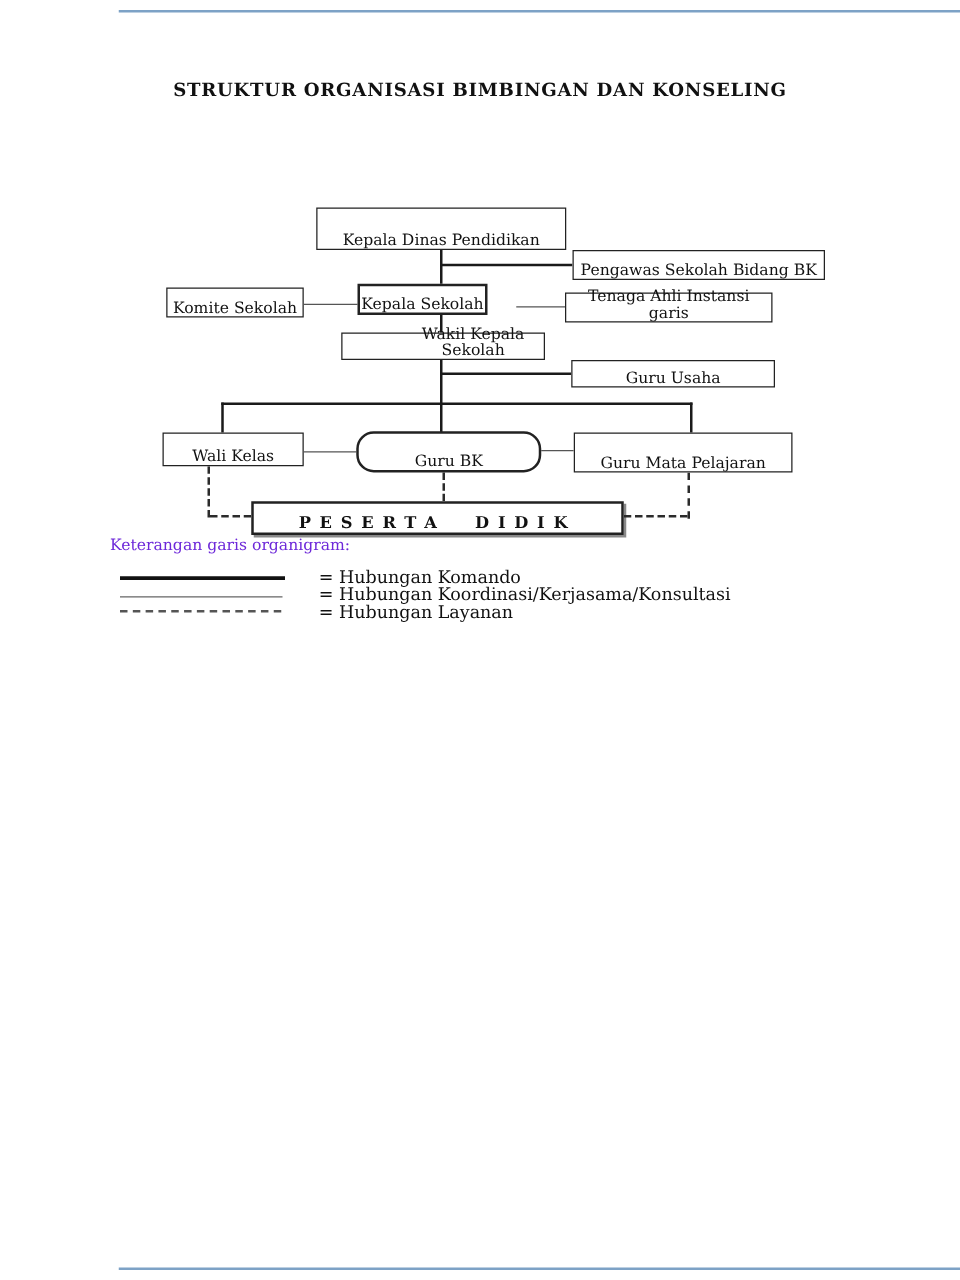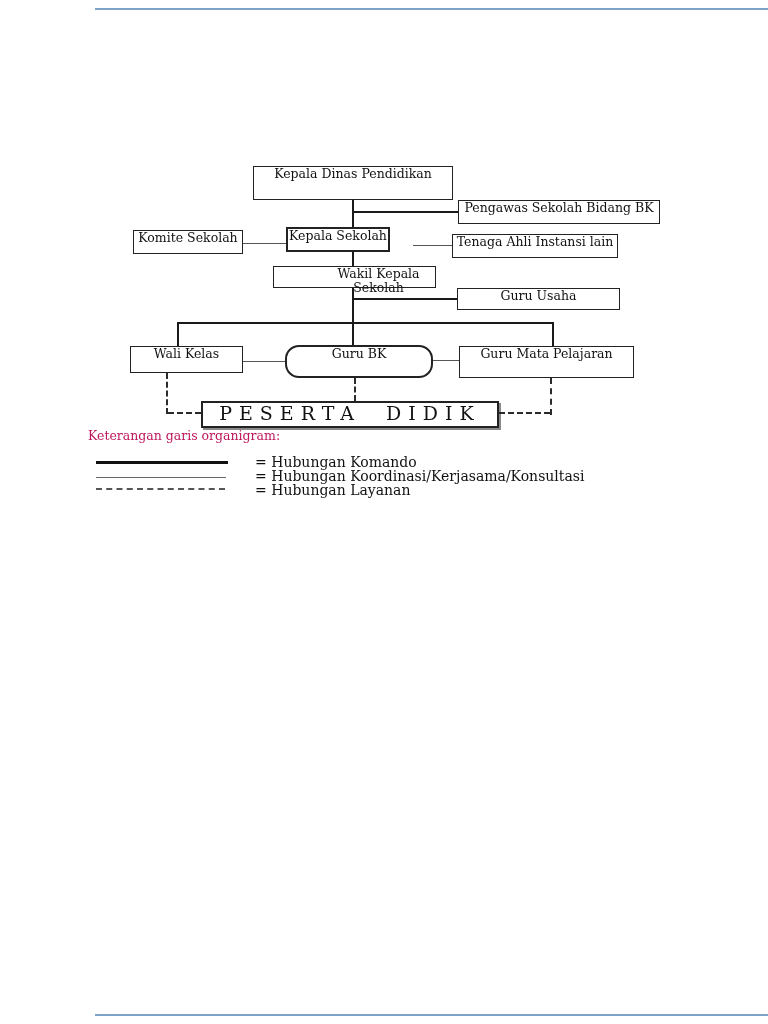--- a/index.html
+++ b/index.html
@@ -6,44 +6,45 @@
   body{
     width:768px;height:1024px;position:relative;background:#ffffff;
     font-family:"DejaVu Serif","Liberation Serif",serif;color:#1a1a1a;
     overflow:hidden;
   }
   .page-divider{position:absolute;height:2px;background:#7da2c6;}
   .title-wrap{position:absolute;left:0;top:66px;width:768px;text-align:center;}
   .title-line{font-weight:bold;font-size:14.5px;letter-spacing:0.6px;line-height:1.0;margin:0 0 14px 0;color:#111;}
   .node{
     position:absolute;box-sizing:border-box;border:1px solid #222;background:#fff;
-    display:flex;align-items:flex-start;justify-content:center;
+    display:flex;align-items:flex-end;justify-content:center;
     font-size:12.5px;text-align:center;line-height:1.1;color:#111;
     z-index:2;
   }
   .node.thick{border-width:2px;}
   .line{position:absolute;background:#1a1a1a;z-index:1;}
   .line.thin{background:#555;}
   .dash-v{position:absolute;width:0;border-left:2px dashed #2b2b2b;z-index:1;}
   .dash-h{position:absolute;height:0;border-top:2px dashed #2b2b2b;z-index:1;}
-  .peserta{letter-spacing:7px;word-spacing:12px;font-size:19px;
-    box-shadow:2px 2px 0 rgba(40,40,40,0.55);}
-  .keterangan{position:absolute;left:88px;top:428px;font-size:12.5px;color:#be185d;}
+  .peserta{letter-spacing:7px;word-spacing:12px;font-size:13px;
+    box-shadow:2px 2px 0 rgba(40,40,40,0.55);font-weight:bold;}
+  .keterangan{position:absolute;left:88px;top:428px;font-size:12.5px;color:#6d28d9;}
   .legend-label{position:absolute;left:255px;font-size:14px;color:#111;white-space:nowrap;}
   .legend-line-thick{position:absolute;left:96px;top:461px;width:132px;height:3px;background:#111;}
   .legend-line-thin{position:absolute;left:96px;top:477px;width:130px;height:1px;background:#666;}
   .legend-line-dashed{position:absolute;left:96px;top:488px;width:129px;height:0;border-top:2px dashed #555;}
 </style>
 </head>
 <body>
 
 <div class="page-divider" style="left:95px;top:8px;width:673px;"></div>
 <div class="page-divider" style="left:95px;top:1014px;width:673px;"></div>
 
 <div class="title-wrap">
+  <div class="title-line">STRUKTUR ORGANISASI BIMBINGAN DAN KONSELING</div>
 </div>
 
 <div class="line" style="left:352px;top:199px;width:2px;height:29px;"></div>
 <div class="line" style="left:352px;top:251px;width:2px;height:16px;"></div>
 <div class="line" style="left:352px;top:287px;width:2px;height:59px;"></div>
 <div class="line" style="left:177px;top:322px;width:377px;height:2px;"></div>
 <div class="line" style="left:177px;top:322px;width:2px;height:25px;"></div>
 <div class="line" style="left:552px;top:322px;width:2px;height:25px;"></div>
 <div class="line" style="left:353px;top:211px;width:105px;height:2px;"></div>
 <div class="line" style="left:353px;top:298px;width:104px;height:2px;"></div>
@@ -69,21 +70,21 @@
 
 <div class="node" style="left:133px;top:230px;width:110px;height:24px;">
   <span>Komite Sekolah</span>
 </div>
 
 <div class="node thick" style="left:286px;top:227px;width:104px;height:25px;">
   <span>Kepala Sekolah</span>
 </div>
 
 <div class="node" style="left:452px;top:234px;width:166px;height:24px;">
-  <span>Tenaga Ahli Instansi lain</span>
+  <span>Tenaga Ahli Instansi garis</span>
 </div>
 
 <div class="node" style="left:273px;top:266px;width:163px;height:22px;padding-left:48px;">
   <span>Wakil Kepala Sekolah</span>
 </div>
 
 <div class="node" style="left:457px;top:288px;width:163px;height:22px;">
   <span>Guru Usaha</span>
 </div>
 

